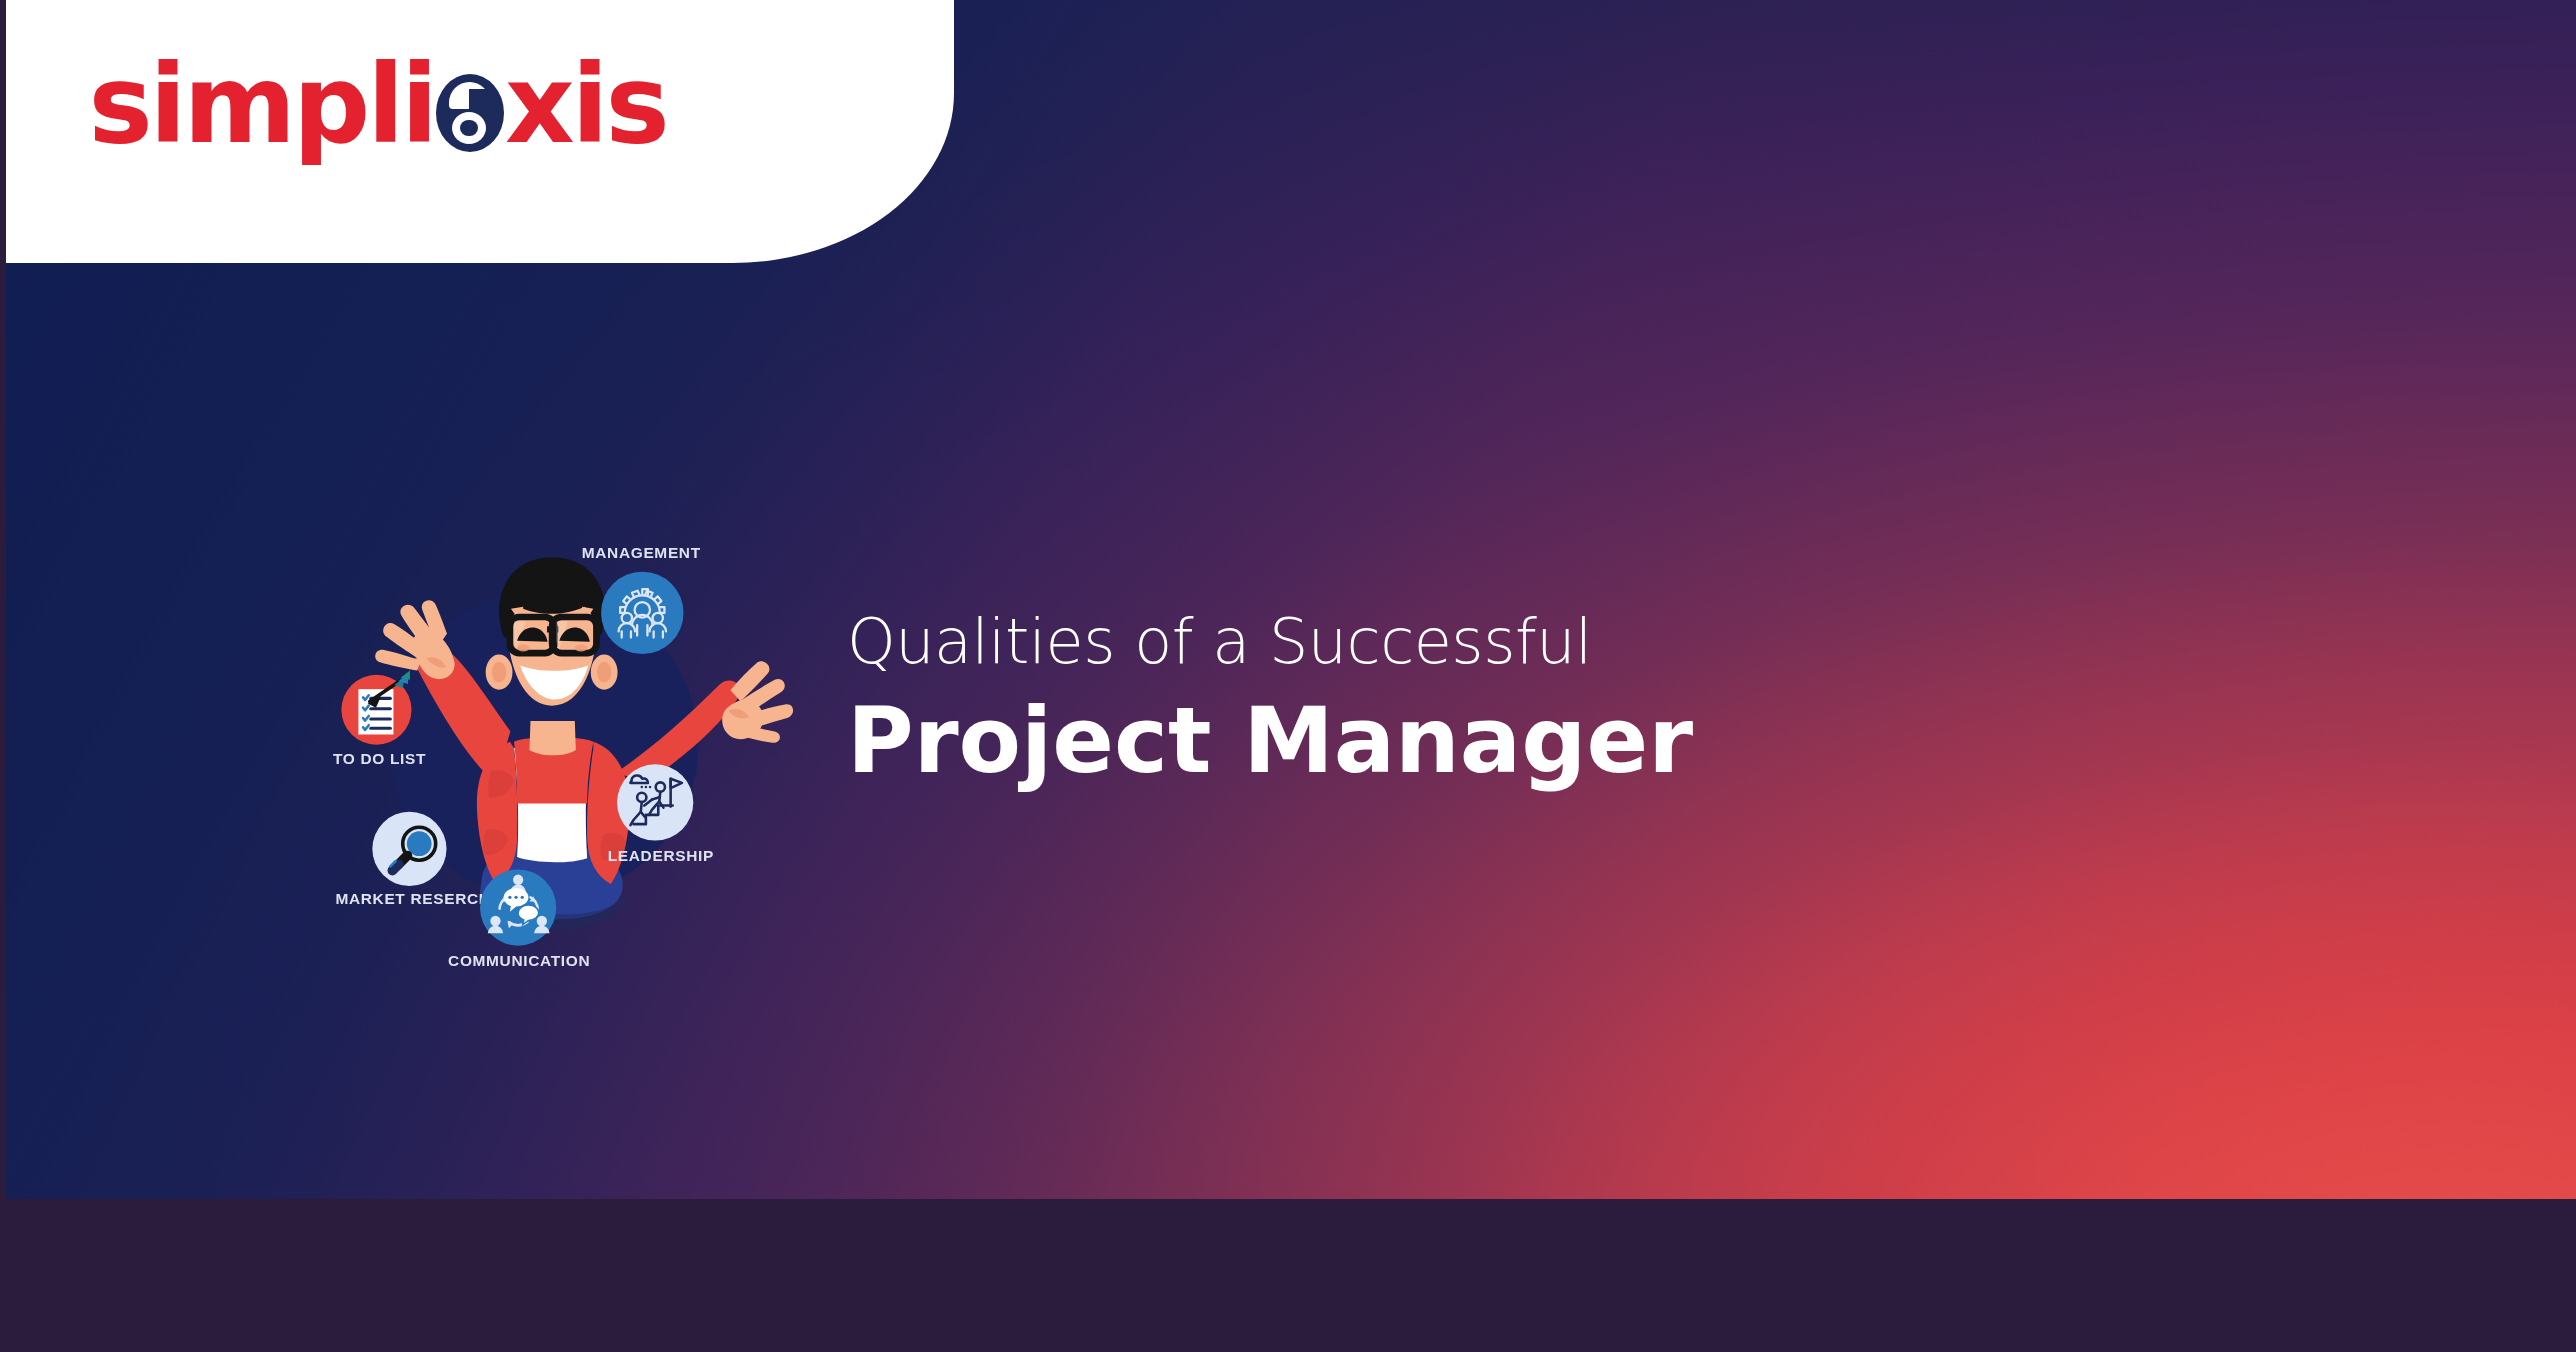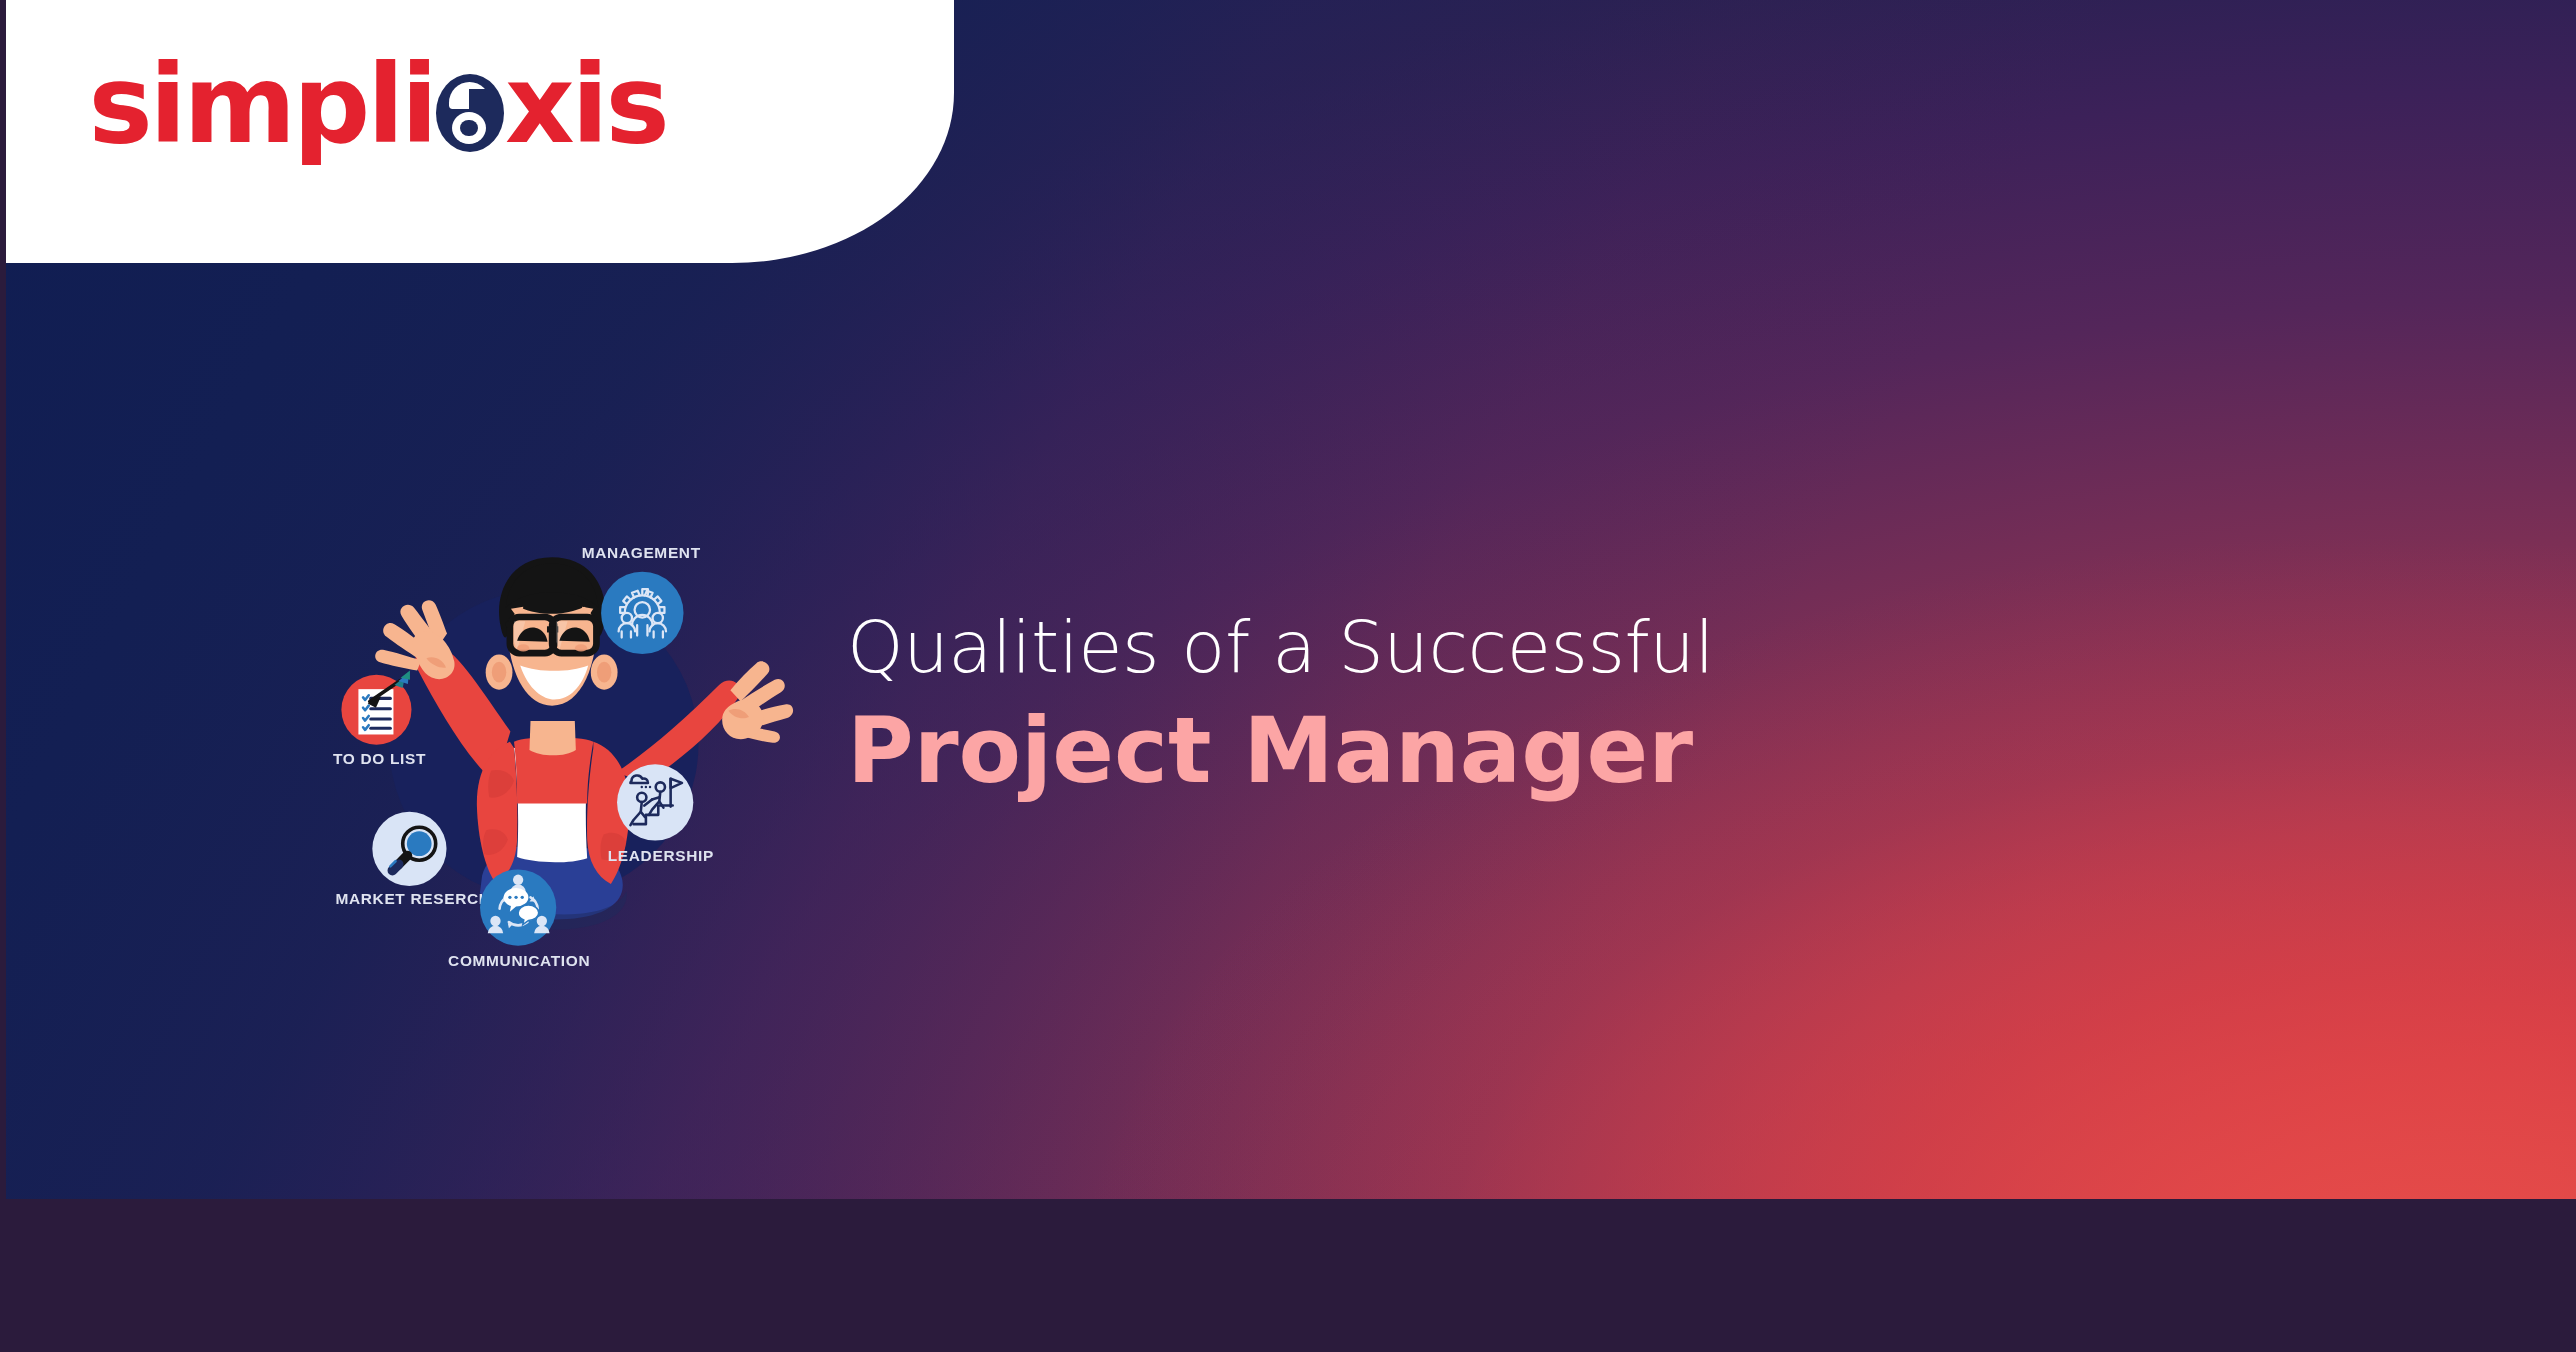--- a/index.html
+++ b/index.html
@@ -87,30 +87,30 @@
 
   
   #headline {
     position:absolute;
     left:841px; top:611px;
     width:1494px;
   }
   #headline .line1 {
     display:block;
     color:#ffffff;
-    font-size:72px;
+    font-size:62px;
     line-height:1.0;
     font-weight:300;
     letter-spacing:-0.5px;
     font-family:"DejaVu Sans", sans-serif;
     white-space:nowrap;
   }
   #headline .line2 {
     display:block;
-    color:#fca5a5;
+    color:#ffffff;
     font-size:91px;
     line-height:1.08;
     font-weight:700;
     letter-spacing:0px;
     margin-top:18.5px;
     font-family:"DejaVu Sans", sans-serif;
     white-space:nowrap;
   }
 </style>
 </head>

